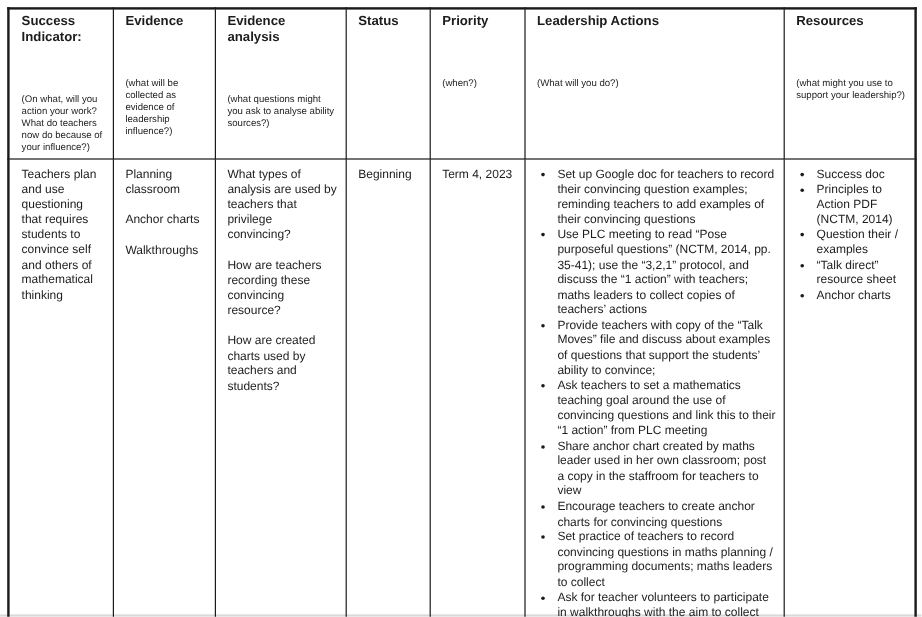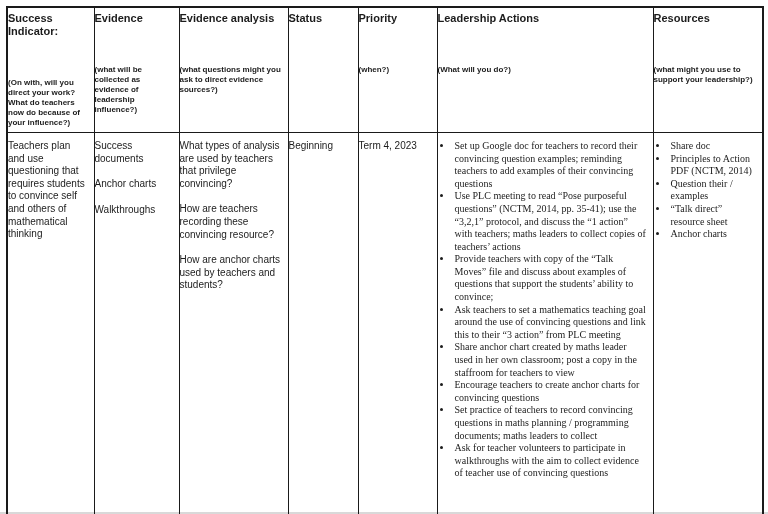--- a/index.html
+++ b/index.html
@@ -29,52 +29,51 @@
   col.c2 { width: 85px; }
   col.c3 { width: 109px; }
   col.c4 { width: 70px; }
   col.c5 { width: 79px; }
   col.c6 { width: 216px; }
   col.c7 { width: 110px; }
   th, td {
     border: 1px solid #1a1a1a;
     vertical-align: top;
     text-align: left;
-    padding: 4px 6px 4px 0;
+    padding: 4px 6px 4px 10px;
     overflow: hidden;
   }
   tr.header-row { height: 81px; }
   tr.body-row { height: 477px; }
   .col-title {
     display: block;
     font-size: 11px;
     font-weight: bold;
     line-height: 1.18;
     margin-bottom: 1px;
   }
   .col-subtitle {
     display: block;
     font-size: 8px;
-    font-weight: bold;
+    font-weight: normal;
     line-height: 1.25;
     margin-top: 40px;
   }
   td { font-size: 10px; line-height: 1.26; }
   td .para { margin: 3px 0 13px 0; }
   td .para:last-child { margin-bottom: 0; }
   .cell-text { display: block; margin-top: 3px; }
   ul.bullets {
     margin: 3px 0 0 0;
     padding-left: 15px;
     list-style-type: disc;
   }
   ul.bullets li {
     margin: 0 0 0 0;
     padding-left: 2px;
-    font-family: Liberation Serif, serif;
   }
   ul.bullets.spread li { margin-bottom: 0px; }
 </style>
 </head>
 <body>
 
 <div class="page">
   <table class="plan">
     <colgroup>
       <col class="c1">
@@ -82,29 +81,29 @@
         <col class="c3">
         <col class="c4">
         <col class="c5">
         <col class="c6">
         <col class="c7">
     </colgroup>
     <tbody>
         <tr class="header-row">
       <th>
         <span class="col-title">Success Indicator:</span>
-        <span class="col-subtitle">(On with, will you direct your work? What do teachers now do because of your influence?)</span>
+        <span class="col-subtitle">(On what, will you action your work? What do teachers now do because of your influence?)</span>
       </th>
       <th>
         <span class="col-title">Evidence</span>
         <span class="col-subtitle">(what will be collected as evidence of leadership influence?)</span>
       </th>
       <th>
         <span class="col-title">Evidence analysis</span>
-        <span class="col-subtitle">(what questions might you ask to direct evidence sources?)</span>
+        <span class="col-subtitle">(what questions might you ask to analyse ability sources?)</span>
       </th>
       <th>
         <span class="col-title">Status</span>
       </th>
       <th>
         <span class="col-title">Priority</span>
         <span class="col-subtitle">(when?)</span>
       </th>
       <th>
         <span class="col-title">Leadership Actions</span>
@@ -113,50 +112,50 @@
       <th>
         <span class="col-title">Resources</span>
         <span class="col-subtitle">(what might you use to support your leadership?)</span>
       </th>
     </tr>
     <tr class="body-row">
       <td>
         <span class="cell-text">Teachers plan and use questioning that requires students to convince self and others of mathematical thinking</span>
       </td>
       <td>
-        <div class="para">Success documents</div>
+        <div class="para">Planning classroom</div>
         <div class="para">Anchor charts</div>
         <div class="para">Walkthroughs</div>
       </td>
       <td>
         <div class="para">What types of analysis are used by teachers that privilege convincing?</div>
         <div class="para">How are teachers recording these convincing resource?</div>
-        <div class="para">How are anchor charts used by teachers and students?</div>
+        <div class="para">How are created charts used by teachers and students?</div>
       </td>
       <td>
         <span class="cell-text">Beginning</span>
       </td>
       <td>
         <span class="cell-text">Term 4, 2023</span>
       </td>
       <td>
         <ul class="bullets">
           <li>Set up Google doc for teachers to record their convincing question examples; reminding teachers to add examples of their convincing questions</li>
           <li>Use PLC meeting to read “Pose purposeful questions” (NCTM, 2014, pp. 35-41); use the “3,2,1” protocol, and discuss the “1 action” with teachers; maths leaders to collect copies of teachers’ actions</li>
           <li>Provide teachers with copy of the “Talk Moves” file and discuss about examples of questions that support the students’ ability to convince;</li>
-          <li>Ask teachers to set a mathematics teaching goal around the use of convincing questions and link this to their “3 action” from PLC meeting</li>
+          <li>Ask teachers to set a mathematics teaching goal around the use of convincing questions and link this to their “1 action” from PLC meeting</li>
           <li>Share anchor chart created by maths leader used in her own classroom; post a copy in the staffroom for teachers to view</li>
           <li>Encourage teachers to create anchor charts for convincing questions</li>
           <li>Set practice of teachers to record convincing questions in maths planning / programming documents; maths leaders to collect</li>
           <li>Ask for teacher volunteers to participate in walkthroughs with the aim to collect evidence of teacher use of convincing questions</li>
         </ul>
       </td>
       <td>
         <ul class="bullets spread">
-          <li>Share doc</li>
+          <li>Success doc</li>
           <li>Principles to Action PDF (NCTM, 2014)</li>
           <li>Question their / examples</li>
           <li>“Talk direct” resource sheet</li>
           <li>Anchor charts</li>
         </ul>
       </td>
     </tr>
   </tbody>
     </table>
 </div>

